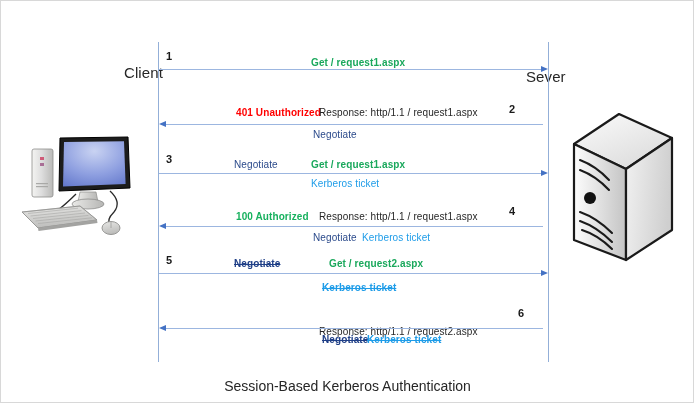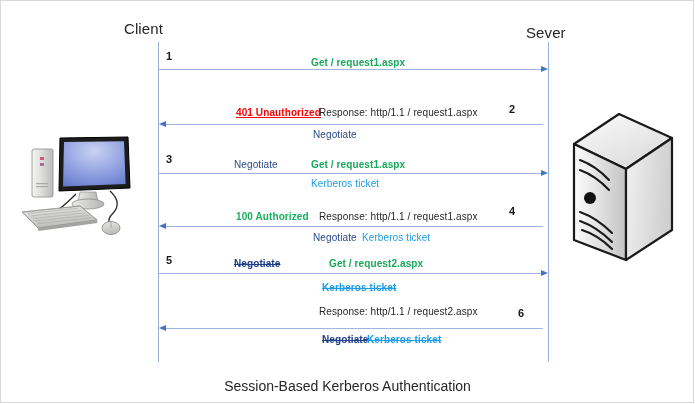--- a/index.html
+++ b/index.html
@@ -29,20 +29,21 @@
     pointer-events: none;
   }
 
   
   .actor-label {
     position: absolute;
     font-size: 15px;
     color: #262626;
     letter-spacing: .1px;
     white-space: nowrap;
+    margin-top: 44px;
   }
   #actor-client { left: 124px; top: 20px; }
   #actor-server { left: 526px; top: 24px; }
 
   
   .lifeline {
     position: absolute;
     width: 1px;
     background: #93afd8;
   }
@@ -240,21 +241,21 @@
       </g>
     </svg>
   </div>
 
   <div class="step-num" style="left:166px; top:50px;">1</div>
   <div class="msg-text t-green" style="left:311px; top:57px;">Get / request1.aspx</div>
   <div class="msg-line" style="left:159px; top:69px; width:384px;"></div>
   <div class="arrowhead right" style="left:541px; top:65.5px;"></div>
 
   <div class="step-num" style="left:509px; top:103px;">2</div>
-  <div class="msg-text t-red" style="left:236px; top:107px;text-decoration:underline;">401 Unauthorized</div>
+  <div class="msg-text t-red" style="left:236px; top:107px;">401 Unauthorized</div>
   <div class="msg-text t-black" style="left:319px; top:107px;">Response: http/1.1 / request1.aspx</div>
   <div class="msg-line" style="left:165px; top:124px; width:378px;"></div>
   <div class="arrowhead left" style="left:159px; top:120.5px;"></div>
   <div class="msg-text t-navy" style="left:313px; top:129px;">Negotiate</div>
 
   <div class="step-num" style="left:166px; top:153px;">3</div>
   <div class="msg-text t-navy" style="left:234px; top:159px;">Negotiate</div>
   <div class="msg-text t-green" style="left:311px; top:159px;">Get / request1.aspx</div>
   <div class="msg-line" style="left:159px; top:173px; width:384px;"></div>
   <div class="arrowhead right" style="left:541px; top:169.5px;"></div>
@@ -269,21 +270,21 @@
   <div class="msg-text t-cyan" style="left:362px; top:232px;">Kerberos ticket</div>
 
   <div class="step-num" style="left:166px; top:254px;">5</div>
   <div class="msg-text t-navyb struck" style="left:234px; top:258px;">Negotiate</div>
   <div class="msg-text t-green" style="left:329px; top:258px;">Get / request2.aspx</div>
   <div class="msg-line" style="left:159px; top:273px; width:384px;"></div>
   <div class="arrowhead right" style="left:541px; top:269.5px;"></div>
   <div class="msg-text t-cyanb struck" style="left:322px; top:282px;">Kerberos ticket</div>
 
   <div class="step-num" style="left:518px; top:307px;">6</div>
-  <div class="msg-text t-black" style="left:319px; top:306px;">Response: http/1.1 / request2.aspx</div>
+  <div class="msg-text t-black" style="left:319px; top:326px;">Response: http/1.1 / request2.aspx</div>
   <div class="msg-line" style="left:165px; top:328px; width:378px;"></div>
   <div class="arrowhead left" style="left:159px; top:324.5px;"></div>
   <div class="msg-text t-navyb struck" style="left:322px; top:334px;">Negotiate</div>
   <div class="msg-text t-cyanb struck" style="left:367px; top:334px;">Kerberos ticket</div>
 
   <div id="caption">Session-Based Kerberos Authentication</div>
 
 </div>
 
 </body></html>

